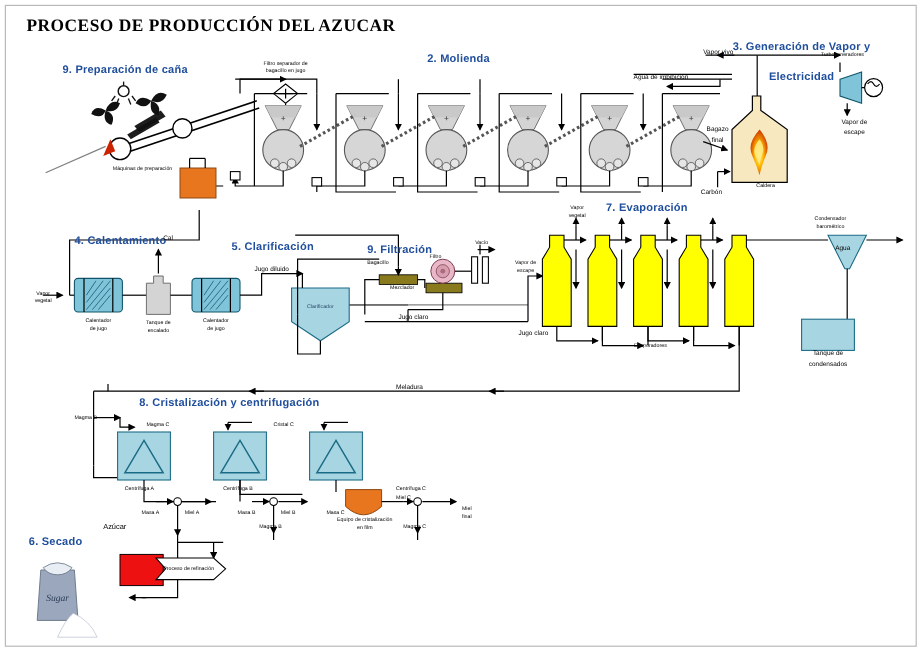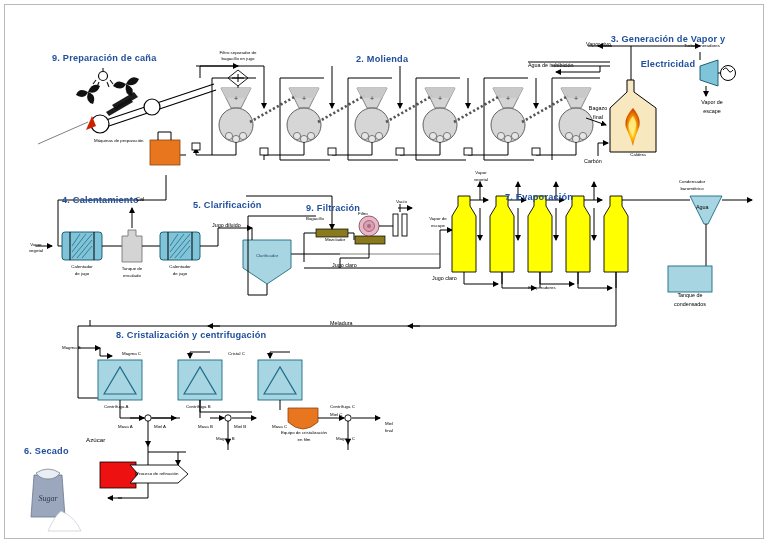--- a/index.html
+++ b/index.html
@@ -26,20 +26,21 @@
   .oliv{fill:#8a7a1e;stroke:#000;stroke-width:.7;}
   .pink{fill:#e8b8c8;stroke:#7a3a4a;stroke-width:.8;}
   .cald{fill:#f7e8c0;stroke:#000;stroke-width:1;}
   .wht{fill:#ffffff;stroke:#000;stroke-width:.9;}
 </style>
 </head>
 <body>
 
 <div id="stage">
   <div class="frame"></div>
+  <div class="title">PROCESO DE PRODUCCIÓN DEL AZUCAR</div>
 
   <svg viewBox="0 0 768 543">
     <defs>
       <marker id="ar" markerWidth="6" markerHeight="6" refX="5" refY="3" orient="auto">
         <path d="M0,0 L6,3 L0,6 z" fill="#000"></path>
       </marker>
       <marker id="arg" markerWidth="6" markerHeight="6" refX="5" refY="3" orient="auto">
         <path d="M0,0 L6,3 L0,6 z" fill="#808080"></path>
       </marker>
       <radialGradient id="flame" cx="50%" cy="55%" r="55%">
@@ -409,27 +410,27 @@
       <g transform="translate(28,465)">
         <path fill="#9aa7bc" stroke="#6b788c" stroke-width=".8" d="M6,10 L34,10 L37,52 L3,52 z"></path>
         <path fill="#e9eef5" stroke="#6b788c" stroke-width=".7" d="M8,8 q12,-8 24,0 q-4,6 -12,6 q-8,0 -12,-6z"></path>
         <path fill="#ffffff" stroke="#b9c2cf" stroke-width=".6" d="M33,46 q14,6 20,20 L20,66 q6,-14 13,-20z"></path>
         <text x="20" y="36" font-size="8" font-style="italic" font-family="Liberation Serif, serif" fill="#2b3a55" text-anchor="middle">Sugar</text>
       </g>
     </g>
   </svg>
 
   <div class="sect" style="left:52px;top:53px;">9. Preparación de caña</div>
-  <div class="sect" style="left:356px;top:44px;margin-top:10px;">2. Molienda</div>
+  <div class="sect" style="left:356px;top:44px;">2. Molienda</div>
   <div class="sect ctr" style="left:588px;top:22px;width:160px;">3. Generación de Vapor y</div>
   <div class="sect ctr" style="left:588px;top:47px;width:160px;">Electricidad</div>
   <div class="sect" style="left:62px;top:195px;">4. Calentamiento</div>
   <div class="sect" style="left:193px;top:200px;">5. Clarificación</div>
   <div class="sect" style="left:306px;top:203px;">9. Filtración</div>
-  <div class="sect" style="left:505px;top:168px;margin-top:24px;">7. Evaporación</div>
+  <div class="sect" style="left:505px;top:168px;">7. Evaporación</div>
   <div class="sect" style="left:116px;top:330px;">8. Cristalización y centrifugación</div>
   <div class="sect" style="left:24px;top:446px;">6. Secado</div>
 
   <div class="lbl" style="left:94px;top:138px;">Máquinas de preparación</div>
   <div class="lbl c" style="left:198px;top:50px;width:80px;">Filtro separador de</div>
   <div class="lbl c" style="left:198px;top:56px;width:80px;">bagacillo en jugo</div>
   <div class="lbl m" style="left:528px;top:62px;">Agua de imbibición</div>
 
   <div class="lbl m" style="left:586px;top:41px;">Vapor vivo</div>
   <div class="lbl" style="left:684px;top:43px;">Turbogeneradores</div>

